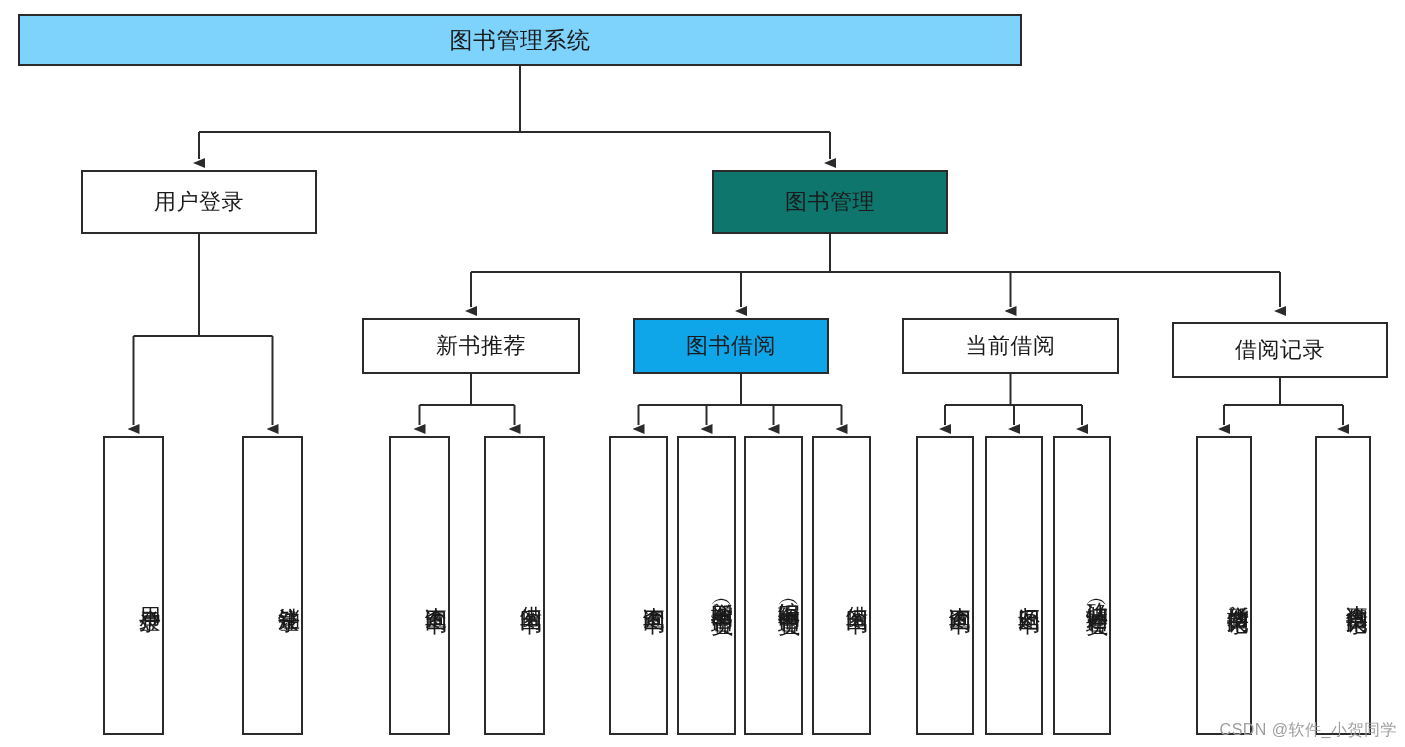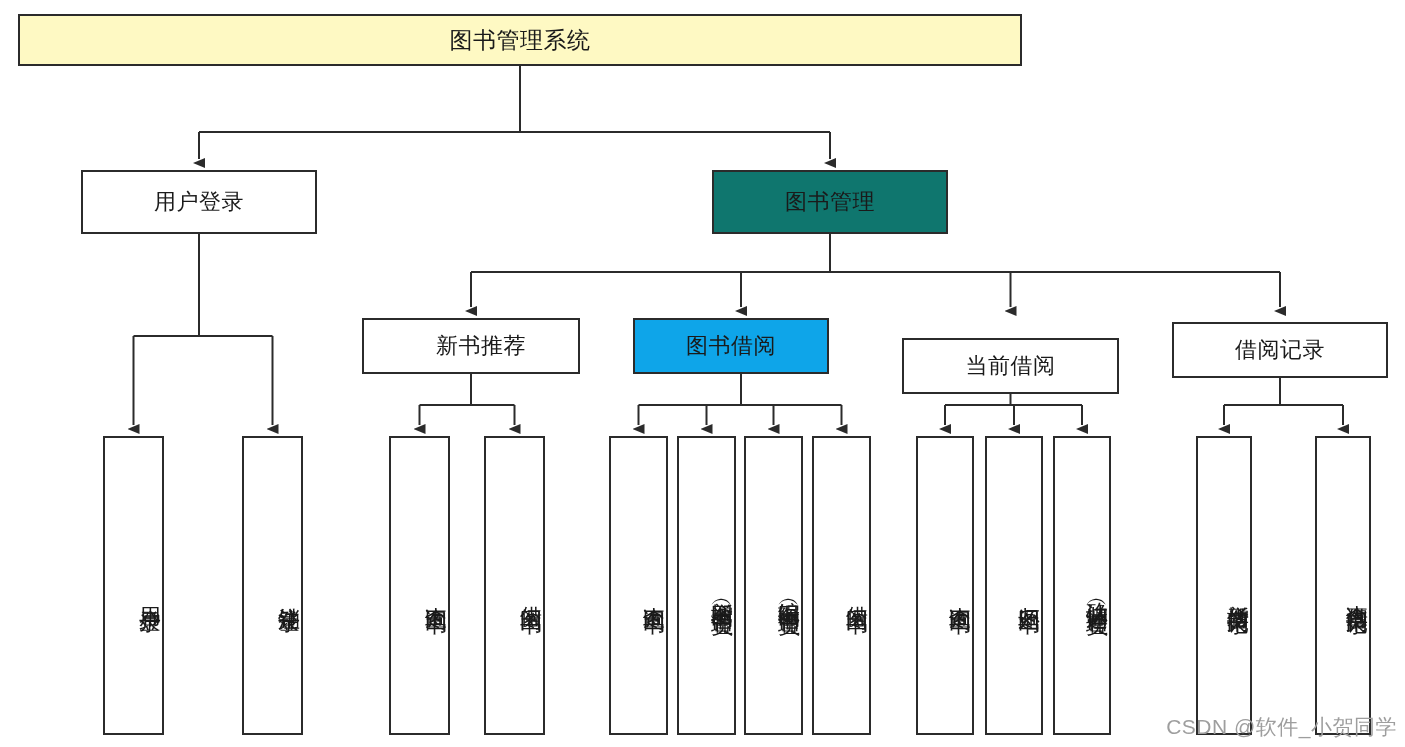--- a/index.html
+++ b/index.html
@@ -55,21 +55,21 @@
   .node-v .vtext {
     writing-mode: vertical-rl;
     text-orientation: upright;
     display: block;
     white-space: nowrap;
   }
   .watermark {
     position: absolute;
     right: 8px;
     bottom: 6px;
-    font-size: 21px;
+    font-size: 16px;
     color: #9e9e9e;
     white-space: nowrap;
     letter-spacing: 0.5px;
   }
 </style>
 </head>
 <body>
 
 <div id="canvas">
   <svg id="edges" viewBox="0 0 1405 747">
@@ -106,36 +106,36 @@
       <line x1="945" y1="405" x2="1082" y2="405" stroke="#2b2b2b" stroke-width="2"></line>
       <line x1="945" y1="405" x2="945" y2="425" stroke="#2b2b2b" stroke-width="2" marker-end="url(#ah)"></line>
       <line x1="1014" y1="405" x2="1014" y2="425" stroke="#2b2b2b" stroke-width="2" marker-end="url(#ah)"></line>
       <line x1="1082" y1="405" x2="1082" y2="425" stroke="#2b2b2b" stroke-width="2" marker-end="url(#ah)"></line>
       <line x1="1280" y1="374" x2="1280" y2="405" stroke="#2b2b2b" stroke-width="2"></line>
       <line x1="1224" y1="405" x2="1343" y2="405" stroke="#2b2b2b" stroke-width="2"></line>
       <line x1="1224" y1="405" x2="1224" y2="425" stroke="#2b2b2b" stroke-width="2" marker-end="url(#ah)"></line>
       <line x1="1343" y1="405" x2="1343" y2="425" stroke="#2b2b2b" stroke-width="2" marker-end="url(#ah)"></line>
     </svg>
   <div id="nodes">
-      <div class="node node-root node-h" style="left: 18px; top: 14px; width: 1004px; height: 52px; border-color: rgb(43, 43, 43); background: #fef9c3; color: rgb(26, 26, 26); border-width: 2px; text-align: center;">
+      <div class="node node-root node-h" style="left: 18px; top: 14px; width: 1004px; height: 52px; border-color: rgb(43, 43, 43); background: #7dd3fc; color: rgb(26, 26, 26); border-width: 2px; text-align: center;">
         <span>图书管理系统</span>
       </div>
       <div class="node node-h" style="left: 81px; top: 170px; width: 236px; height: 64px; border-color: rgb(43, 43, 43); background: rgb(255, 255, 255); color: rgb(26, 26, 26); border-width: 2px;">
         <span>用户登录</span>
       </div>
       <div class="node node-h" style="left: 712px; top: 170px; width: 236px; height: 64px; border-color: rgb(43, 43, 43); background: #0f766e; color: rgb(26, 26, 26); border-width: 2px;">
         <span>图书管理</span>
       </div>
       <div class="node node-h" style="left: 362px; top: 318px; width: 218px; height: 56px; border-color: rgb(43, 43, 43); background: rgb(255, 255, 255); color: rgb(26, 26, 26); border-width: 2px; padding-left: 20px;">
         <span>新书推荐</span>
       </div>
       <div class="node node-h" style="left: 633px; top: 318px; width: 196px; height: 56px; border-color: rgb(43, 43, 43); background: #0ea5e9; color: rgb(26, 26, 26); border-width: 2px;">
         <span>图书借阅</span>
       </div>
-      <div class="node node-h" style="left: 902px; top: 318px; width: 217px; height: 56px; border-color: rgb(43, 43, 43); background: rgb(255, 255, 255); color: rgb(26, 26, 26); border-width: 2px; margin-top: 20px;">
+      <div class="node node-h" style="left: 902px; top: 318px; width: 217px; height: 56px; border-color: rgb(43, 43, 43); background: rgb(255, 255, 255); color: rgb(26, 26, 26); border-width: 2px;">
         <span>当前借阅</span>
       </div>
       <div class="node node-h" style="left: 1172px; top: 322px; width: 216px; height: 56px; border-color: rgb(43, 43, 43); background: rgb(255, 255, 255); color: rgb(26, 26, 26); border-width: 2px;">
         <span>借阅记录</span>
       </div>
       <div class="node node-v" style="left: 103px; top: 436px; width: 61px; height: 299px; border-color: rgb(43, 43, 43); background: rgb(255, 255, 255); color: rgb(26, 26, 26); border-width: 2px;">
         <span class="vtext">用户登录</span>
       </div>
       <div class="node node-v" style="left: 242px; top: 436px; width: 61px; height: 299px; border-color: rgb(43, 43, 43); background: rgb(255, 255, 255); color: rgb(26, 26, 26); border-width: 2px;">
         <span class="vtext">注销登录</span>

